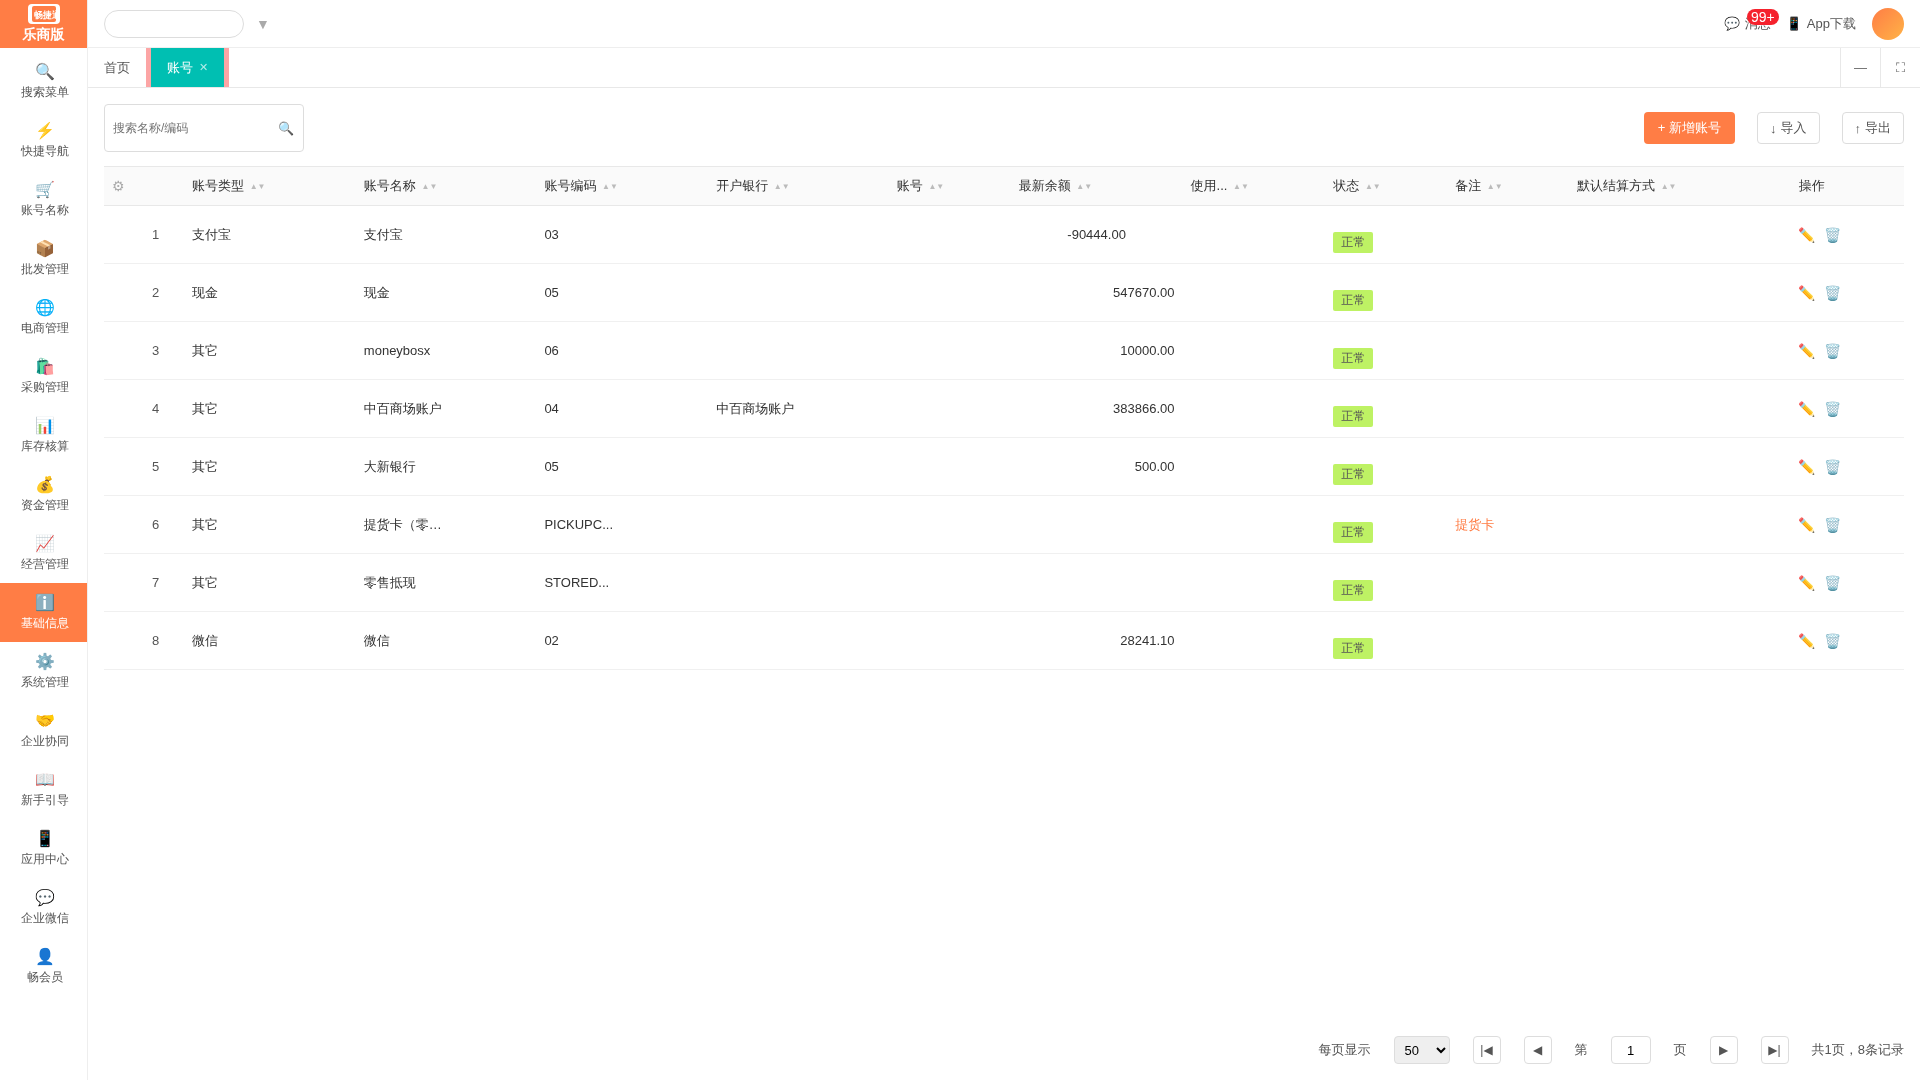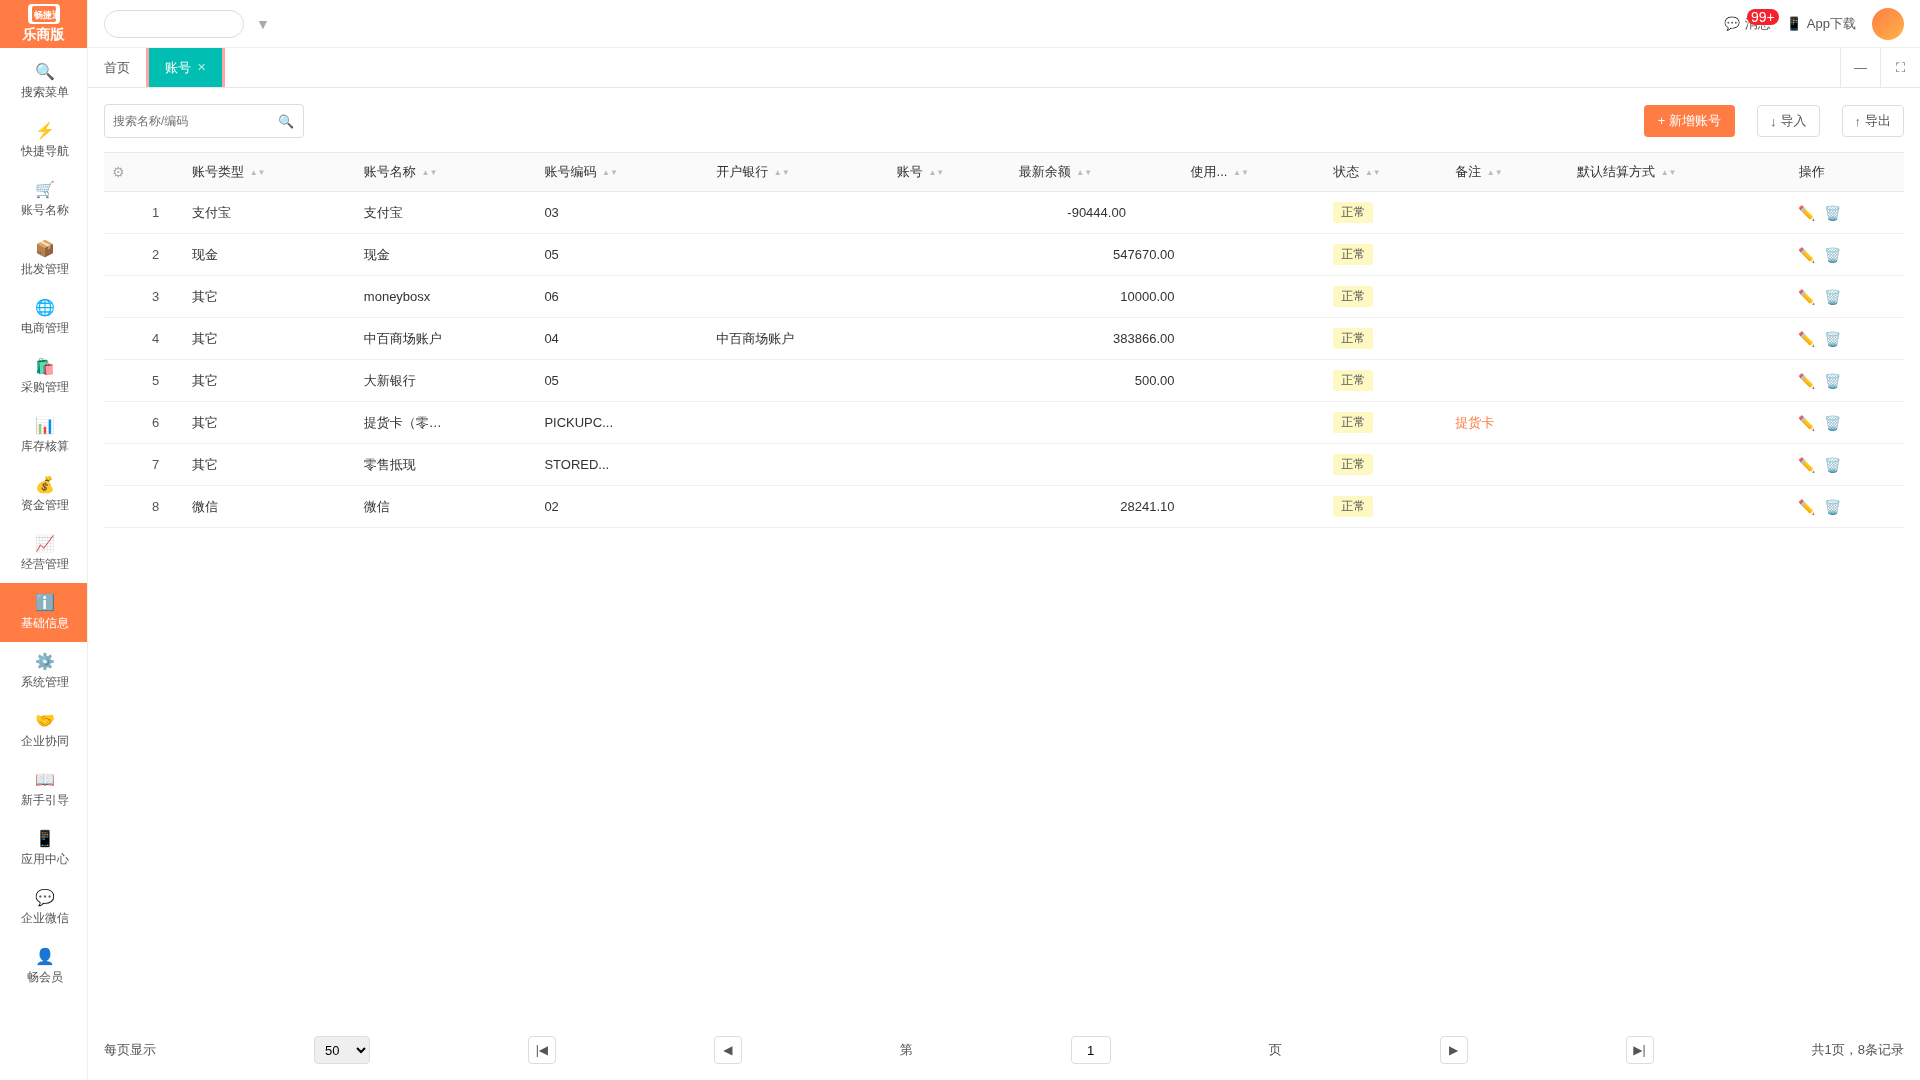--- a/index.html
+++ b/index.html
@@ -122,21 +122,21 @@
     }
     .tab {
       height: 100%;
       padding: 0 16px;
       display: flex;
       align-items: center;
       gap: 6px;
       cursor: pointer;
       font-size: 13px;
       color: #555;
-      border-right: 3px solid #fca5a5;
+      border-right: 5px solid #fca5a5;
     }
     .tab.active {
       background: #00bfb2;
       color: #fff;
     }
     .tab .tab-close {
       font-size: 11px;
       opacity: 0.7;
       cursor: pointer;
     }
@@ -163,21 +163,21 @@
 
     
     .toolbar { display: flex; align-items: center; justify-content: space-between; margin-bottom: 14px; flex-shrink: 0; }
     .toolbar-left { display: flex; align-items: center; gap: 8px; }
     .search-input-wrap {
       display: flex;
       align-items: center;
       border: 1px solid #ddd;
       border-radius: 4px;
       padding: 0 8px;
-      height: 34px;
+      height: 48px;
       width: 200px;
       background: #fff;
     }
     .search-input-wrap input {
       border: none;
       outline: none;
       font-size: 12px;
       flex: 1;
       color: #999;
     }
@@ -234,31 +234,31 @@
     }
     .gear-icon { color: #aaa; font-size: 14px; cursor: pointer; }
     .status-badge {
       display: inline-block;
       padding: 2px 8px;
       border-radius: 2px;
       font-size: 12px;
       background: #f0f0f0;
       color: #555;
     }
-    .status-normal { background: #fef9c3; color: #555; }
+    .status-normal { background: #bef264; color: #555; margin-top: 16px; }
     .action-icons { display: flex; gap: 8px; align-items: center; }
     .action-icon { color: #aaa; cursor: pointer; font-size: 14px; }
 
     
     .pagination {
       display: flex;
       align-items: center;
-      justify-content: space-between;
+      justify-content: flex-end;
       padding: 12px 0 0;
-      gap: 16px;
+      gap: 23px;
       font-size: 13px;
       color: #555;
       flex-shrink: 0;
     }
     .page-size-select {
       border: 1px solid #ddd;
       border-radius: 4px;
       padding: 2px 6px;
       height: 28px;
       font-size: 13px;

